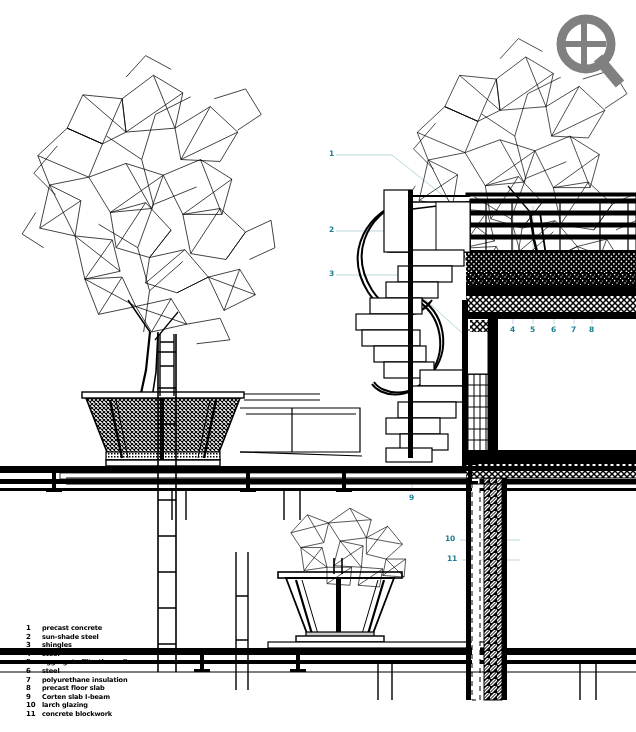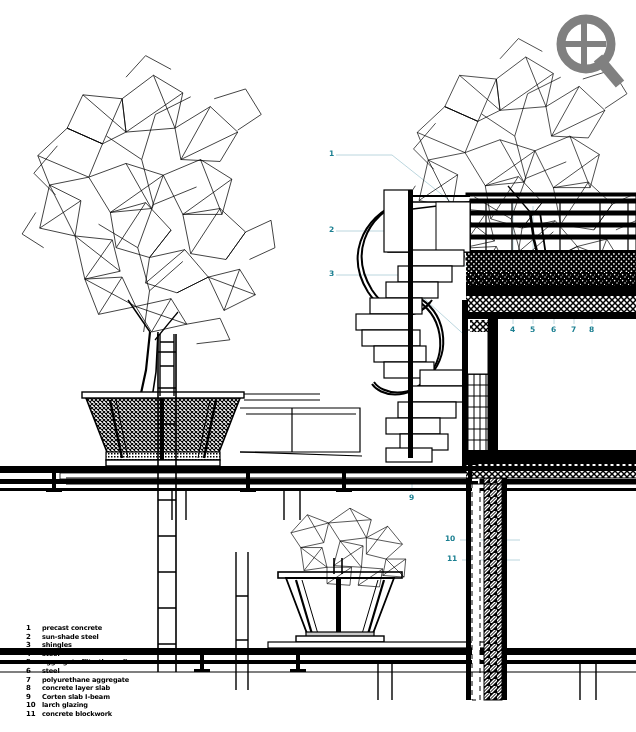--- a/index.html
+++ b/index.html
@@ -458,25 +458,25 @@
     <div class="legend-row">
       <span class="legend-num">5</span>
       <span class="legend-label">aggregate filtration soil</span>
     </div>
     <div class="legend-row">
       <span class="legend-num">6</span>
       <span class="legend-label">steel</span>
     </div>
     <div class="legend-row">
       <span class="legend-num">7</span>
-      <span class="legend-label">polyurethane aggregate</span>
+      <span class="legend-label">polyurethane insulation</span>
     </div>
     <div class="legend-row">
       <span class="legend-num">8</span>
-      <span class="legend-label">concrete layer slab</span>
+      <span class="legend-label">precast floor slab</span>
     </div>
     <div class="legend-row">
       <span class="legend-num">9</span>
       <span class="legend-label">Corten slab I-beam</span>
     </div>
     <div class="legend-row">
       <span class="legend-num">10</span>
       <span class="legend-label">larch glazing</span>
     </div>
     <div class="legend-row">

